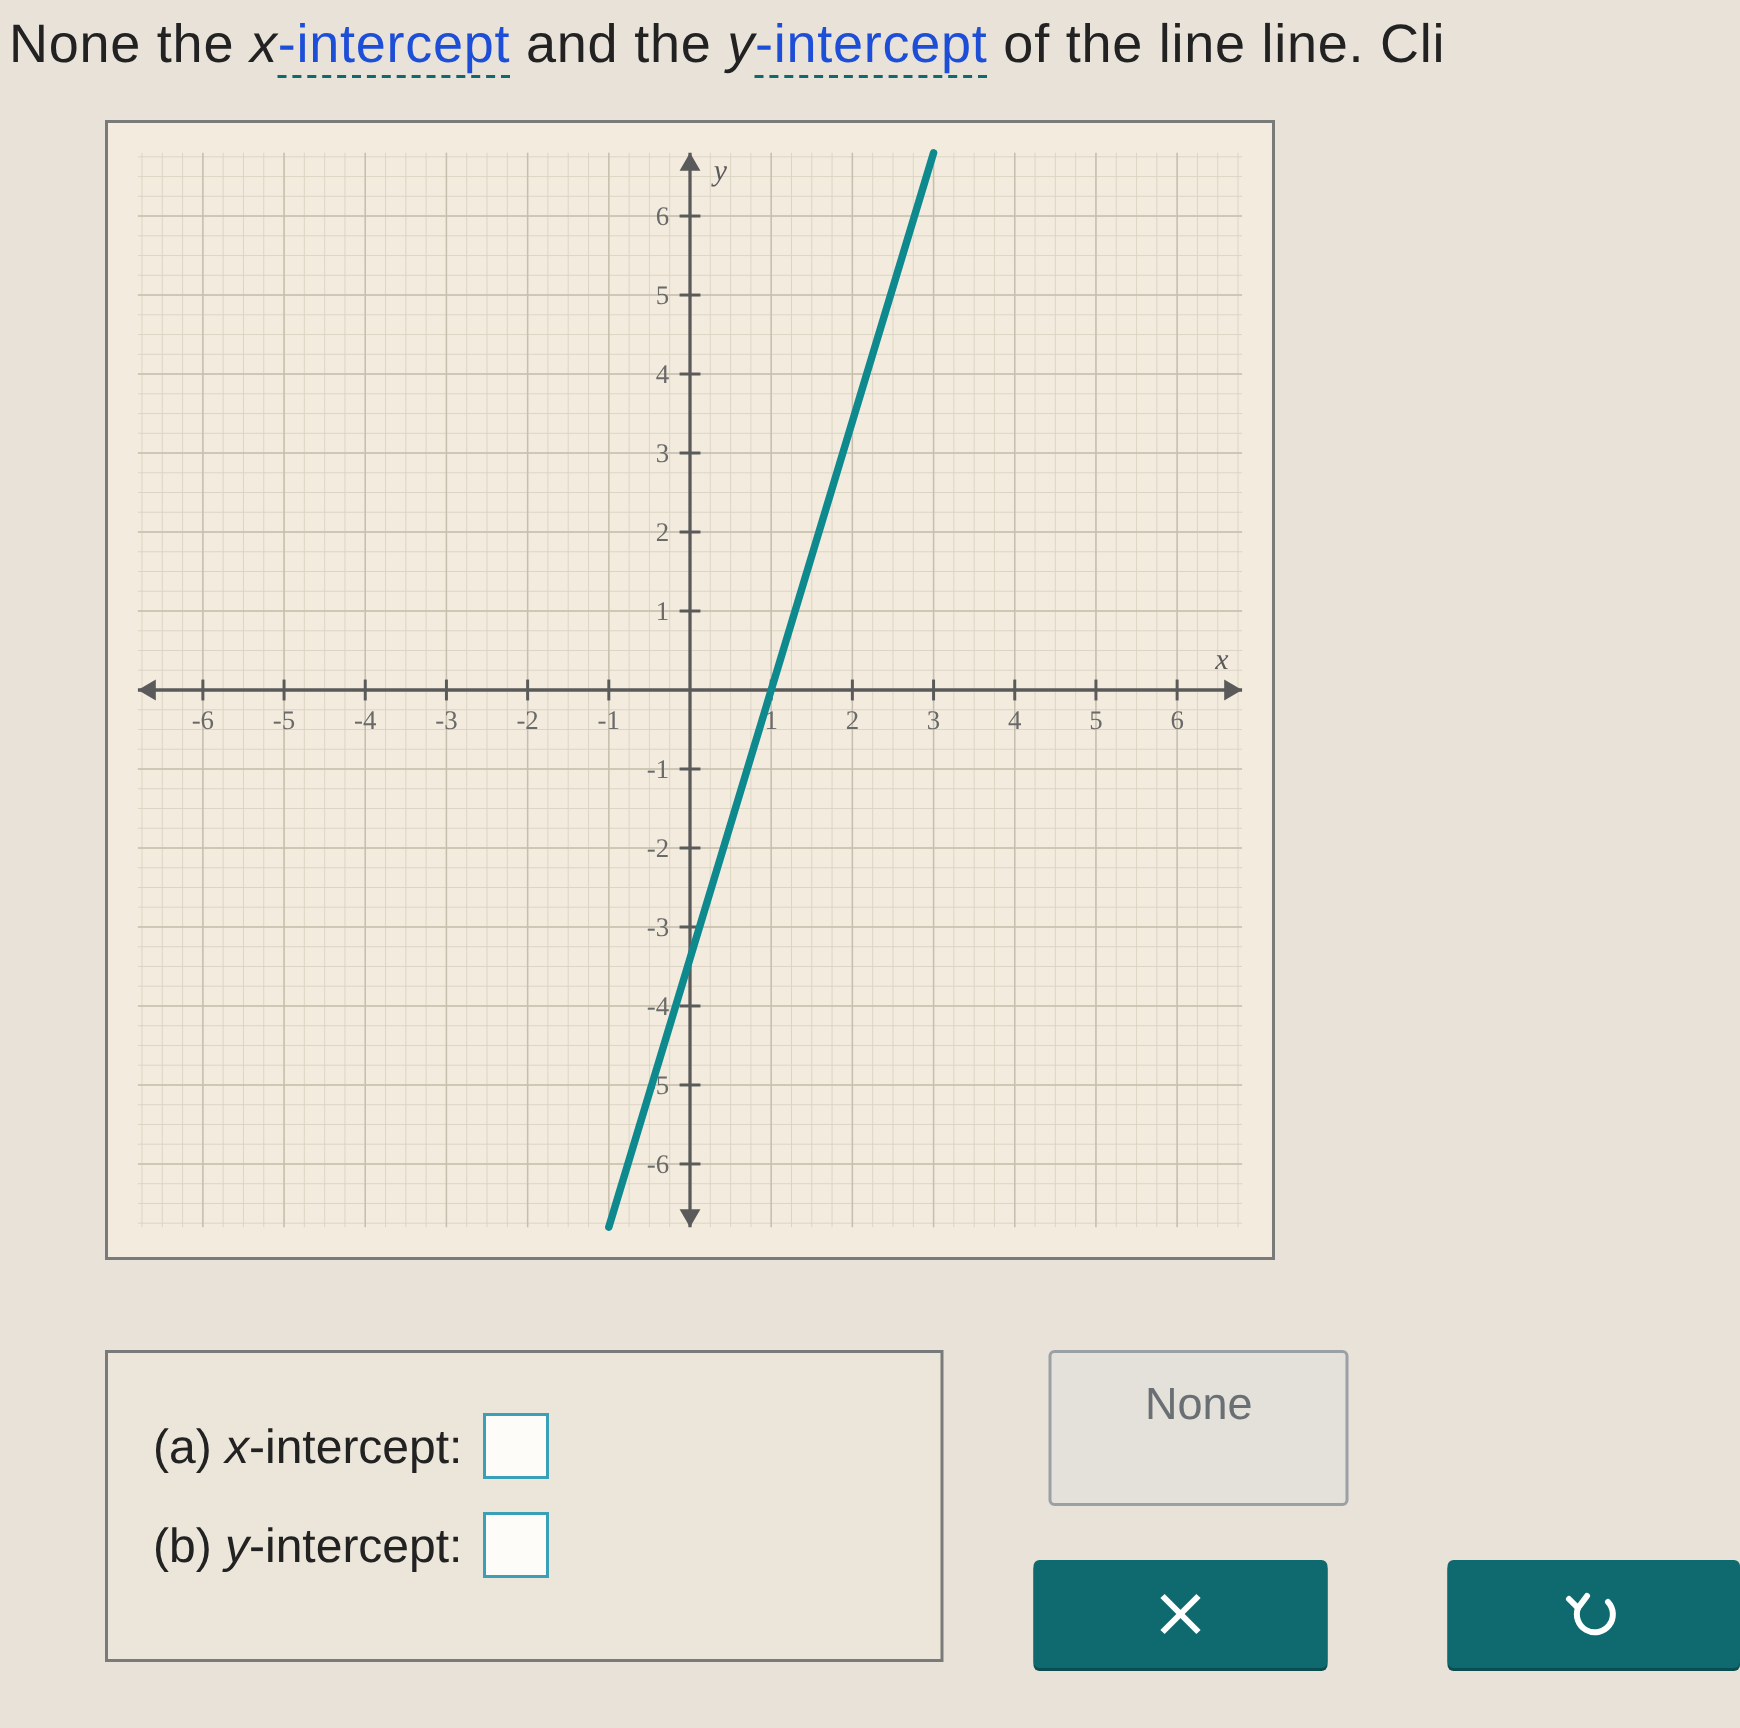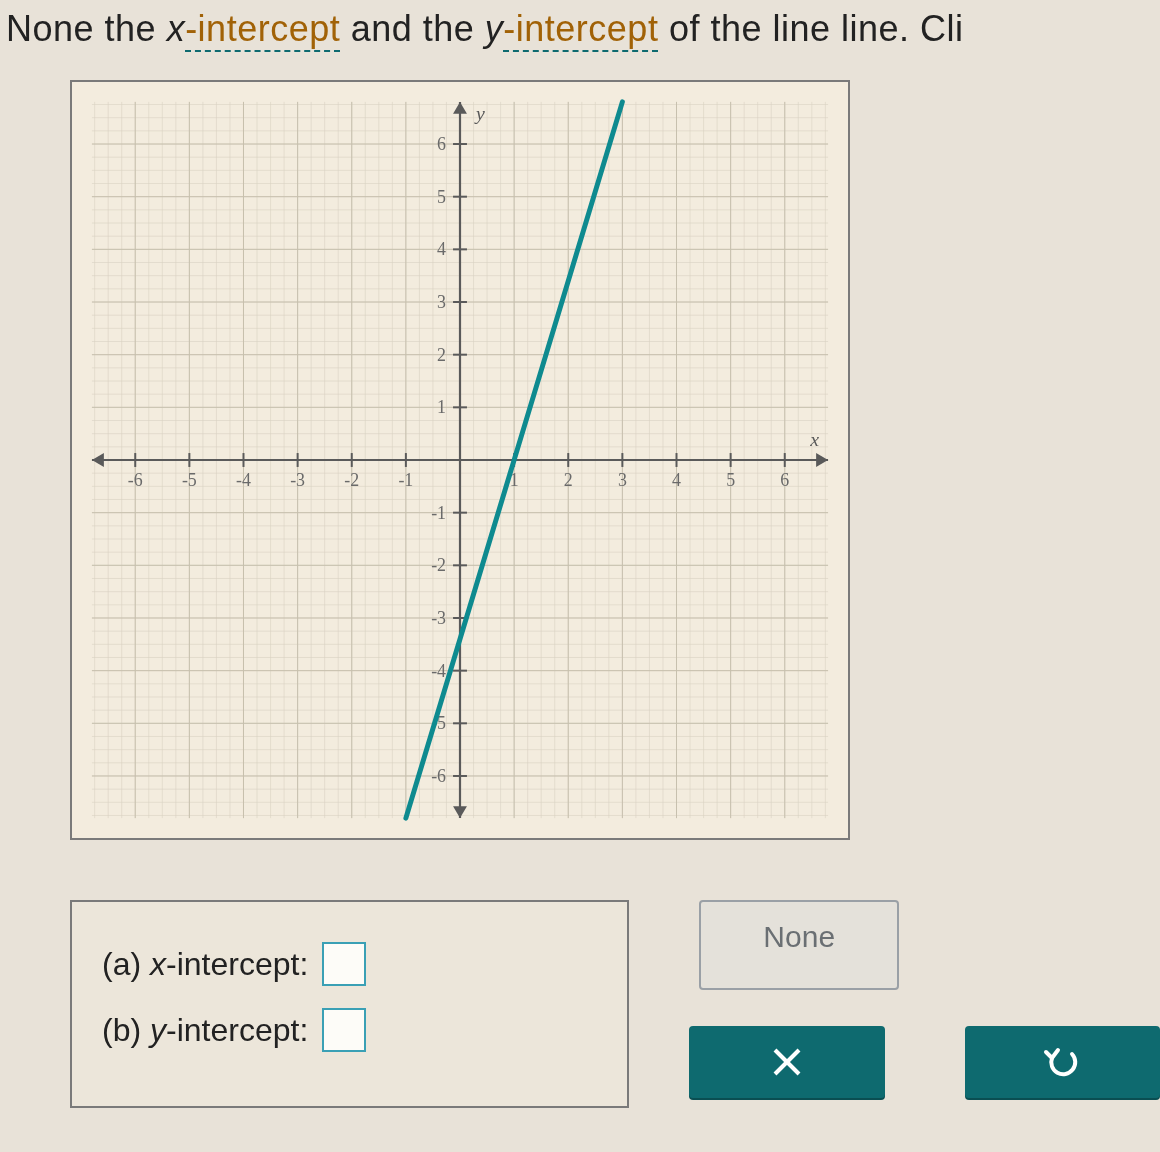--- a/index.html
+++ b/index.html
@@ -12,21 +12,21 @@
       overflow: hidden;
     }
     .prompt {
       font-size: 36px;
       padding: 8px 0 0 6px;
       color: #222;
       letter-spacing: 0.5px;
       white-space: nowrap;
     }
     .term {
-      color: #a16207;
+      color: #1d4ed8;
       border-bottom: 2px dashed #0e6a6f;
       padding-bottom: 1px;
       margin-top: 20px;
     }
     .chart-frame {
       margin: 30px 0 0 70px;
       width: 780px;
       height: 760px;
       border: 2px solid #7a7a7a;
       background: #f3ecde;
@@ -60,21 +60,21 @@
       background: #fdfcf8;
     }
     .right-col {
       display: flex;
       flex-direction: column;
       gap: 36px;
       min-width: 430px;
     }
     .none-box {
       width: 200px;
-      height: 90px;
+      height: 104px;
       border: 2px solid #9aa0a6;
       background: #e4e1da;
       color: #6a6f73;
       font-size: 30px;
       display: flex;
       align-items: flex-start;
       justify-content: center;
       padding-top: 18px;
       border-radius: 4px;
     }

